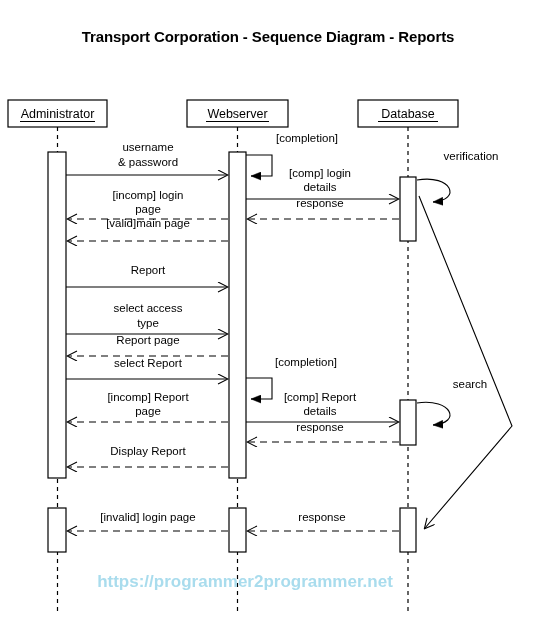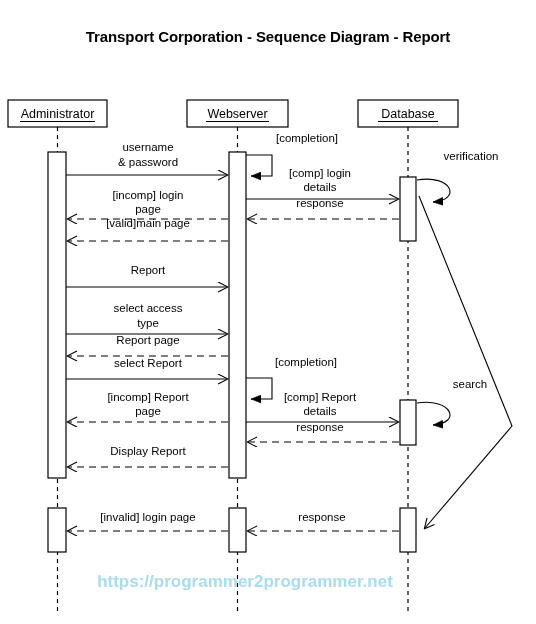--- a/index.html
+++ b/index.html
@@ -98,21 +98,21 @@
   .underline {
     stroke: #000000;
     stroke-width: 1;
   }
 </style>
 </head>
 <body>
 
 <div id="diagram-root">
 
-  <div id="title">Transport Corporation - Sequence Diagram - Report</div>
+  <div id="title">Transport Corporation - Sequence Diagram - Reports</div>
 
   <svg id="canvas" viewBox="0 0 536 624" xmlns="http://www.w3.org/2000/svg">
 
     <defs>
       <marker id="arrowOpen" markerWidth="12" markerHeight="12" refX="10" refY="5" orient="auto" markerUnits="userSpaceOnUse">
         <path d="M1,0 L11,5 L1,10" fill="none" stroke="#000" stroke-width="1.1"></path>
       </marker>
       <marker id="arrowOpenLeft" markerWidth="12" markerHeight="12" refX="10" refY="5" orient="auto" markerUnits="userSpaceOnUse">
         <path d="M1,0 L11,5 L1,10" fill="none" stroke="#000" stroke-width="1.1"></path>
       </marker>

